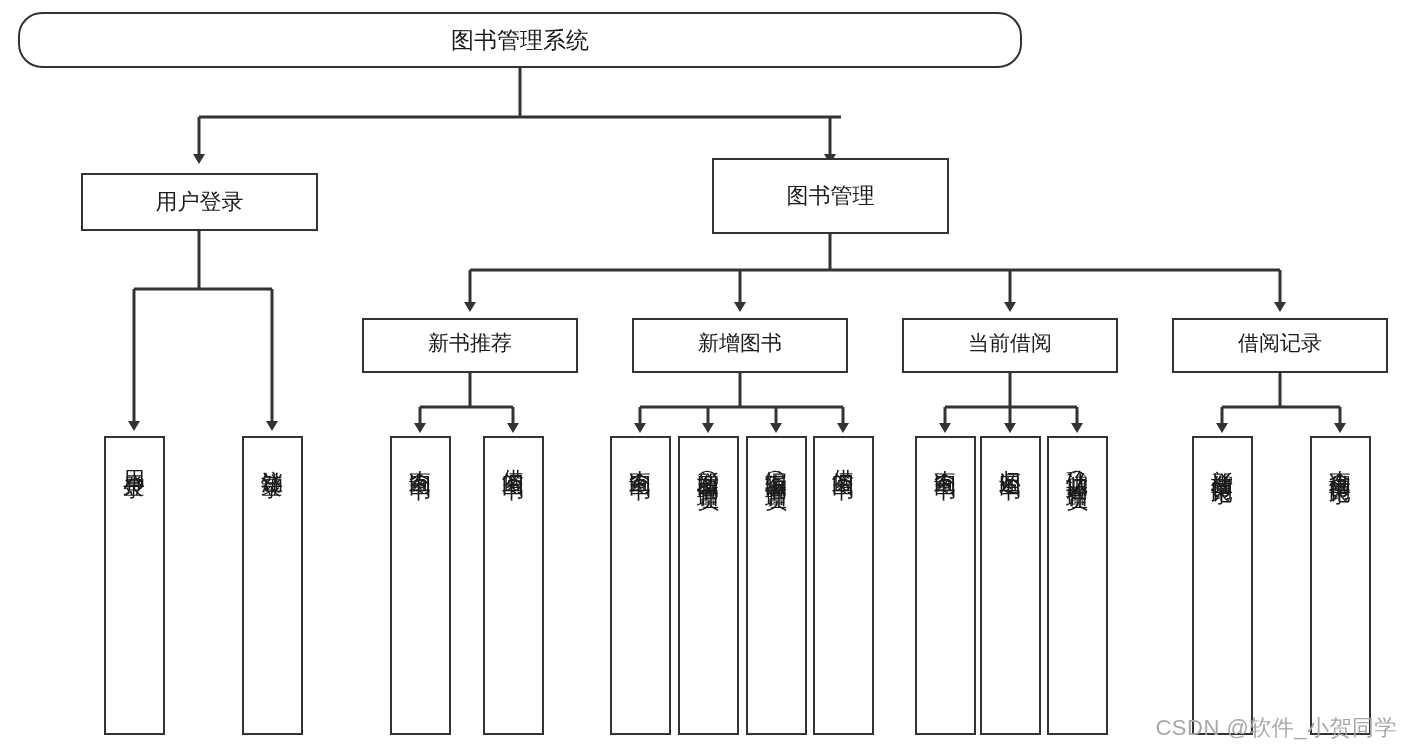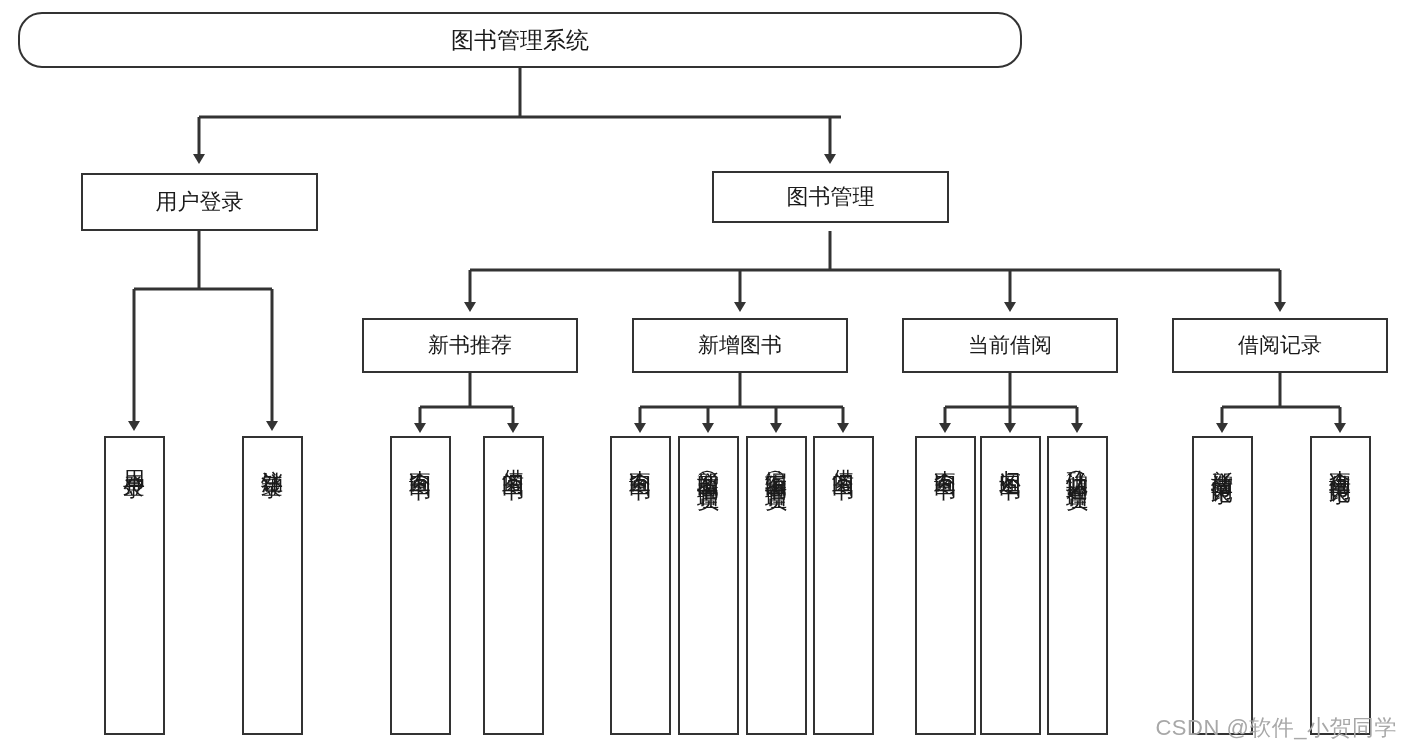--- a/index.html
+++ b/index.html
@@ -35,21 +35,21 @@
     justify-content: center;
     color: #1a1a1a;
   }
   .node-label {
     text-align: center;
     line-height: 1.15;
     white-space: nowrap;
   }
   .level0 .node-label { font-size: 23px; }
   .level1 .node-label { font-size: 22px; }
-  .level2 .node-label { font-size: 21px; }
+  .level2 .node-label { font-size: 21px; font-family: Liberation Mono, monospace; }
   .leaf {
     align-items: flex-start;
     justify-content: center;
     padding-top: 14px;
   }
   .leaf .node-label {
     writing-mode: vertical-rl;
     text-orientation: upright;
     font-size: 22px;
     letter-spacing: 3px;
@@ -122,21 +122,21 @@
     </g>
   </svg>
 
   <div class="node level0" style="left:18px; top:12px; width:1004px; height:56px;border-radius:24px;">
     <span class="node-label">图书管理系统</span>
   </div>
 
   <div class="node level1" style="left:81px; top:173px; width:237px; height:58px;">
     <span class="node-label">用户登录</span>
   </div>
-  <div class="node level1" style="left:712px; top:171px; width:237px; height:52px;">
+  <div class="node level1" style="left:712px; top:158px; width:237px; height:76px;">
     <span class="node-label">图书管理</span>
   </div>
 
   <div class="node level2" style="left:362px; top:318px; width:216px; height:55px;">
     <span class="node-label">新书推荐</span>
   </div>
   <div class="node level2" style="left:632px; top:318px; width:216px; height:55px;">
     <span class="node-label">新增图书</span>
   </div>
   <div class="node level2" style="left:902px; top:318px; width:216px; height:55px;">

